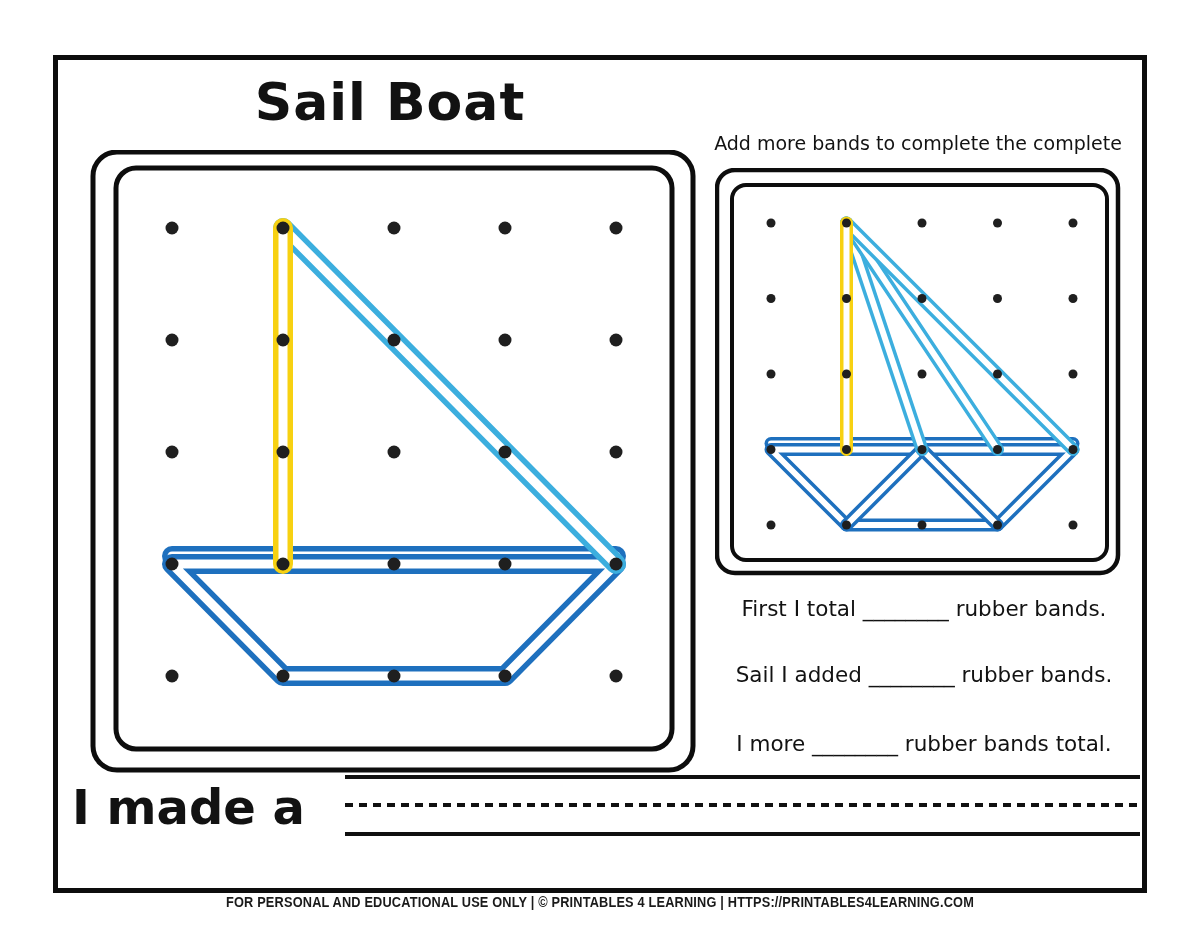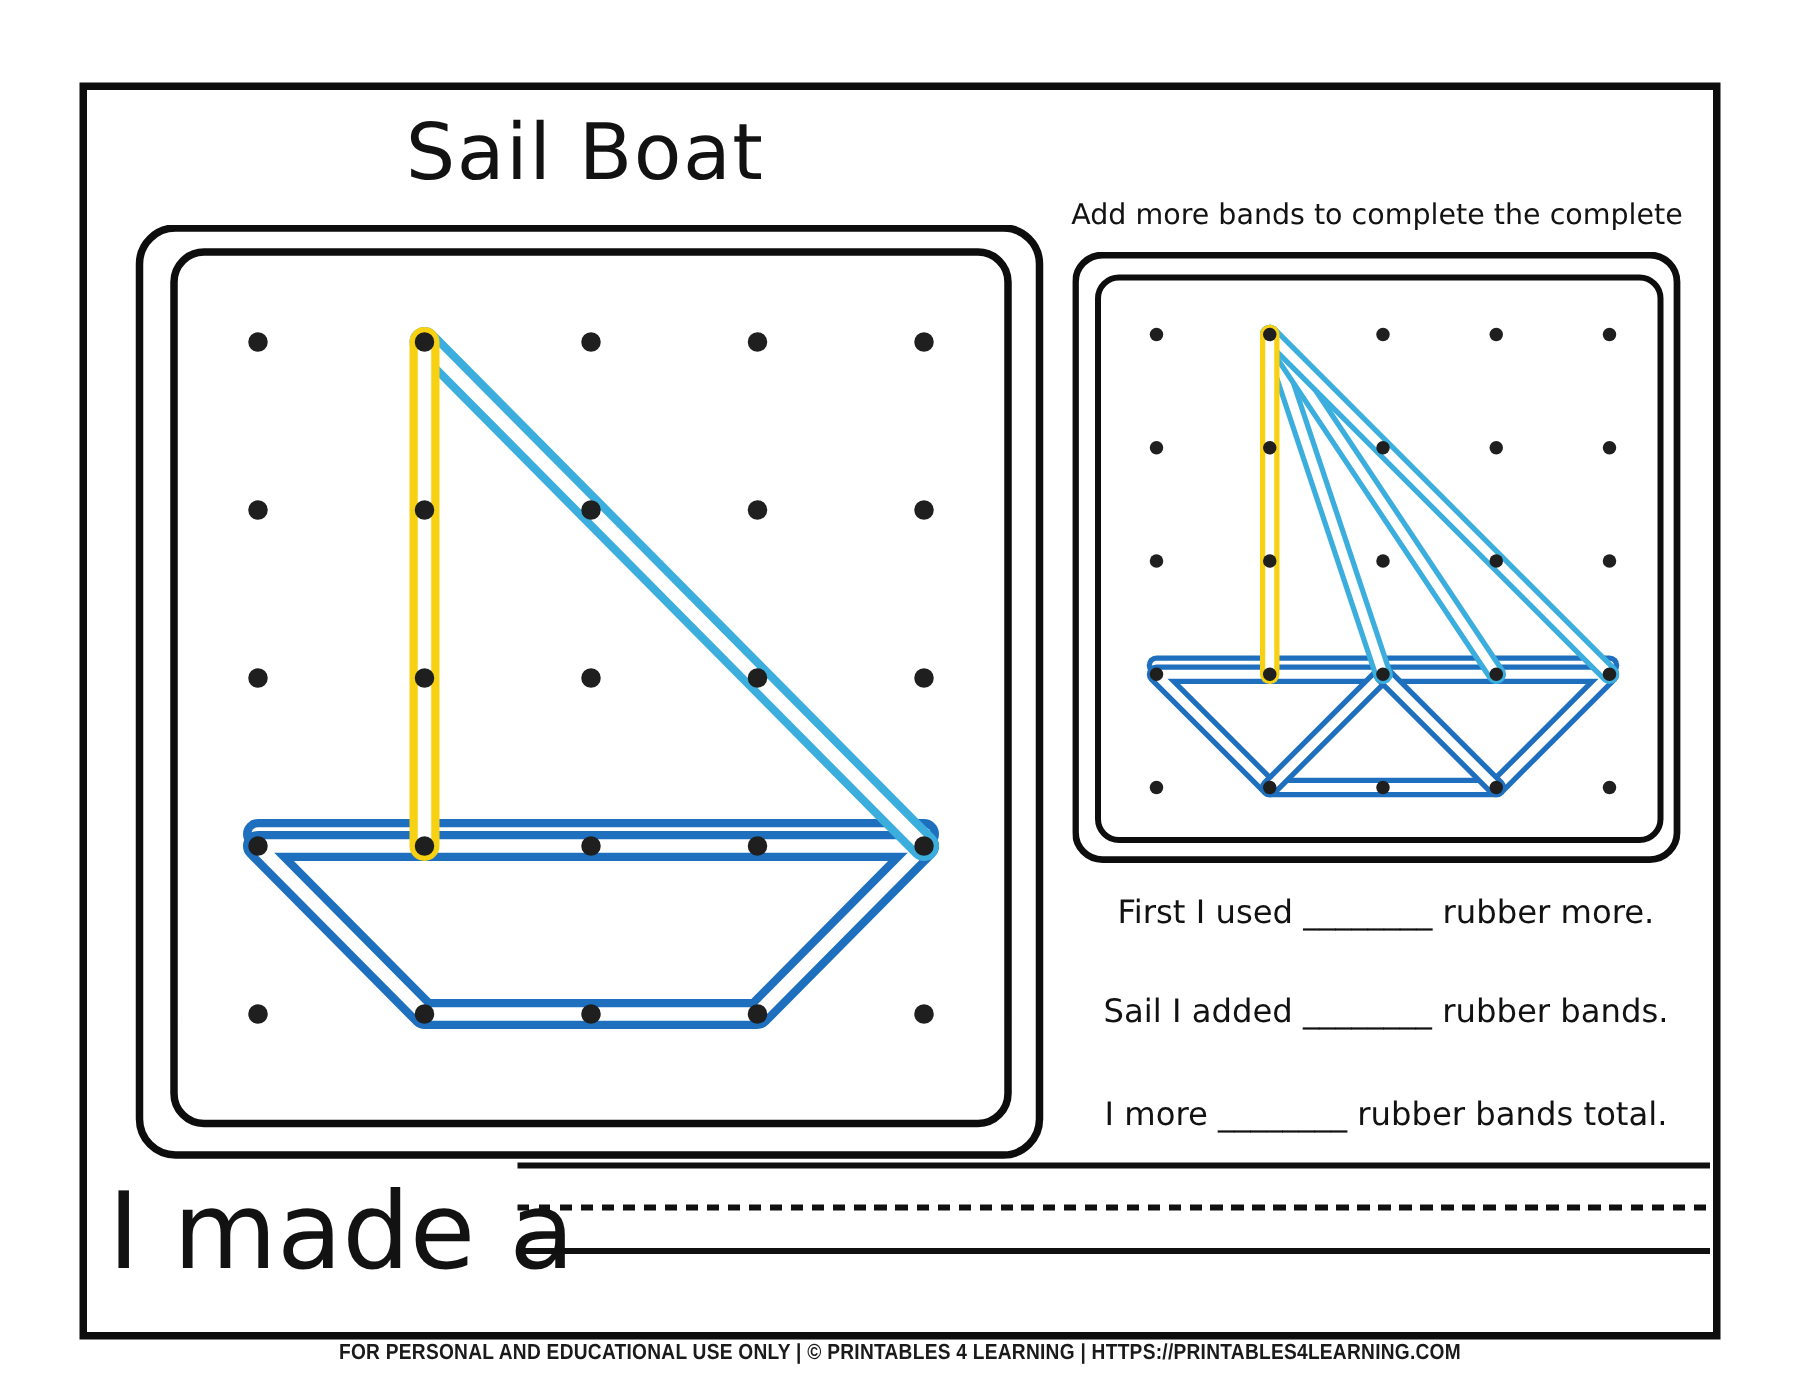--- a/index.html
+++ b/index.html
@@ -8,35 +8,35 @@
     width:1200px; height:927px; position:relative; overflow:hidden;
     font-family:"DejaVu Sans", sans-serif; color:#111;
   }
   .abs { position:absolute; }
   .page-border {
     left:53px; top:55px; width:1094px; height:838px;
     border:5px solid #0d0d0d; background:transparent;
   }
   .title {
     left:120px; top:72px; width:540px; text-align:center;
-    font-size:52px; font-weight:400; letter-spacing:1px; color:#121212;
+    font-size:52px; font-weight:700; letter-spacing:1px; color:#121212;
   }
   .instruction {
     left:700px; top:132px; width:436px; text-align:center;
     font-size:19px; font-weight:500; color:#121212;
   }
   .prompt {
     left:700px; width:448px; text-align:center;
     font-size:21.5px; font-weight:500; color:#121212; white-space:nowrap;
   }
   .prompt-1 { top:596px; }
   .prompt-2 { top:662px; }
   .prompt-3 { top:731px; }
   .made-a {
-    left:72px; top:779px; font-size:71px; font-weight:400; color:#121212;
+    left:72px; top:779px; font-size:48px; font-weight:700; color:#121212;
     white-space:nowrap;
   }
   .write-line { left:345px; width:795px; height:4px; background:#101010; }
   .write-line.solid-top { top:775px; }
   .write-line.dashed {
     top:803px;
     background:repeating-linear-gradient(to right, #101010 0 8px, transparent 8px 14px);
   }
   .write-line.solid-bottom { top:832px; }
   .footer {
@@ -133,21 +133,21 @@
     <circle cx="207" cy="281.5" r="4.5" fill="#1f1f1f"></circle>
     <circle cx="282.5" cy="281.5" r="4.5" fill="#1f1f1f"></circle>
     <circle cx="358" cy="281.5" r="4.5" fill="#1f1f1f"></circle>
     <circle cx="56" cy="357" r="4.5" fill="#1f1f1f"></circle>
     <circle cx="131.5" cy="357" r="4.5" fill="#1f1f1f"></circle>
     <circle cx="207" cy="357" r="4.5" fill="#1f1f1f"></circle>
     <circle cx="282.5" cy="357" r="4.5" fill="#1f1f1f"></circle>
     <circle cx="358" cy="357" r="4.5" fill="#1f1f1f"></circle>
   </svg>
 
-<div class="abs prompt prompt-1">First I used ________ rubber more.</div>
+<div class="abs prompt prompt-1">First I total ________ rubber bands.</div>
 <div class="abs prompt prompt-2">Sail I added ________ rubber bands.</div>
 <div class="abs prompt prompt-3">I more ________ rubber bands total.</div>
 
 <div class="abs made-a">I made a</div>
 <div class="abs write-line solid-top"></div>
 <div class="abs write-line dashed"></div>
 <div class="abs write-line solid-bottom"></div>
 
 <div class="abs footer">FOR PERSONAL AND EDUCATIONAL USE ONLY | © PRINTABLES 4 LEARNING | HTTPS://PRINTABLES4LEARNING.COM</div>
 

